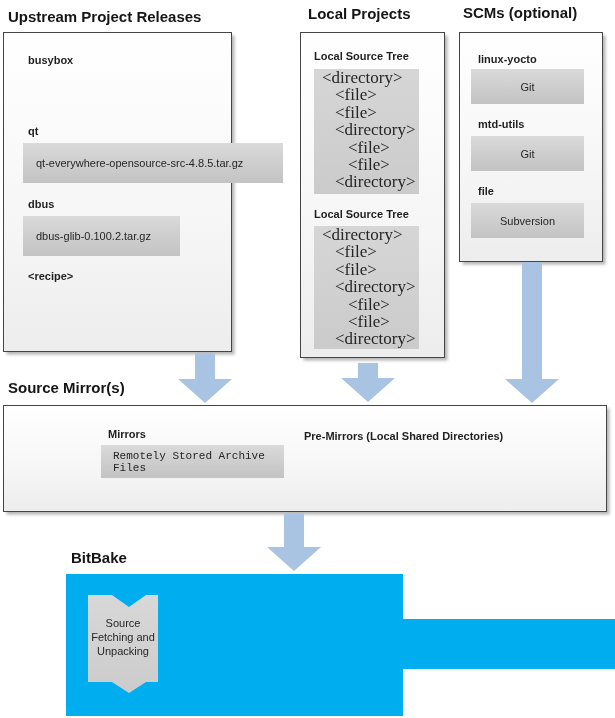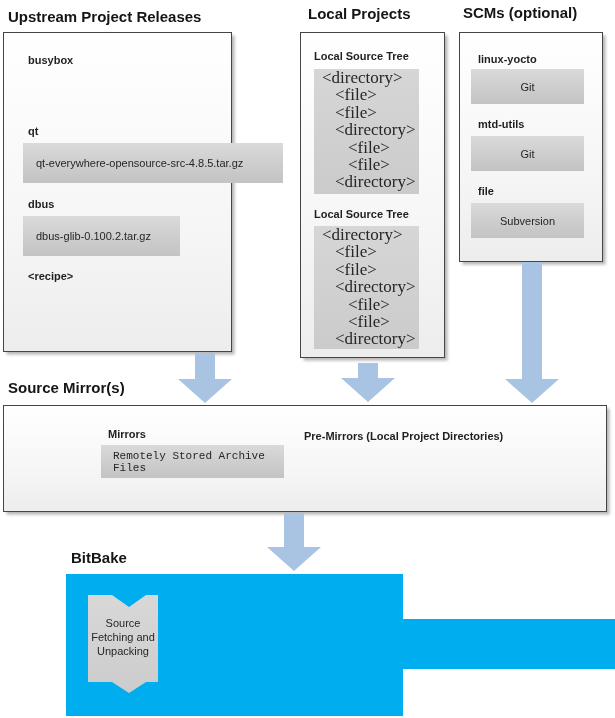--- a/index.html
+++ b/index.html
@@ -95,21 +95,21 @@
   </div>
 
   <div class="arrow" style="left:178px;top:353px;height:50px;clip-path:polygon(17px 0,37px 0,37px 26px,54px 26px,27px 50px,0 26px,17px 26px);"></div>
   <div class="arrow" style="left:341px;top:363px;height:39px;clip-path:polygon(17px 0,37px 0,37px 15px,54px 15px,27px 39px,0 15px,17px 15px);"></div>
   <div class="arrow" style="left:505px;top:262px;height:141px;clip-path:polygon(17px 0,37px 0,37px 117px,54px 117px,27px 141px,0 117px,17px 117px);"></div>
 
   <div class="abs heading" style="left:8px;top:379px;">Source Mirror(s)</div>
   <div class="panel" style="left:3px;top:405px;width:604px;height:107px;">
     <div class="item-label" style="left:104px;top:22px;">Mirrors</div>
     <div class="graybox" style="left:97px;top:39px;width:183px;height:33px;padding-left:12px;font-family:Liberation Mono, monospace;">Remotely Stored Archive Files</div>
-    <div class="item-label" style="left:300px;top:24px;">Pre-Mirrors (Local Project Directories)</div>
+    <div class="item-label" style="left:300px;top:24px;">Pre-Mirrors (Local Shared Directories)</div>
   </div>
 
   <div class="arrow" style="left:267px;top:513px;height:58px;clip-path:polygon(17px 0,37px 0,37px 34px,54px 34px,27px 58px,0 34px,17px 34px);"></div>
 
   <div class="abs heading" style="left:71px;top:549px;">BitBake</div>
   <div class="bluebox" style="left:66px;top:574px;width:337px;height:142px;"></div>
   <div class="bluebox" style="left:403px;top:619px;width:212px;height:50px;"></div>
   <div class="ribbon ml">Source
 Fetching and
 Unpacking</div>

